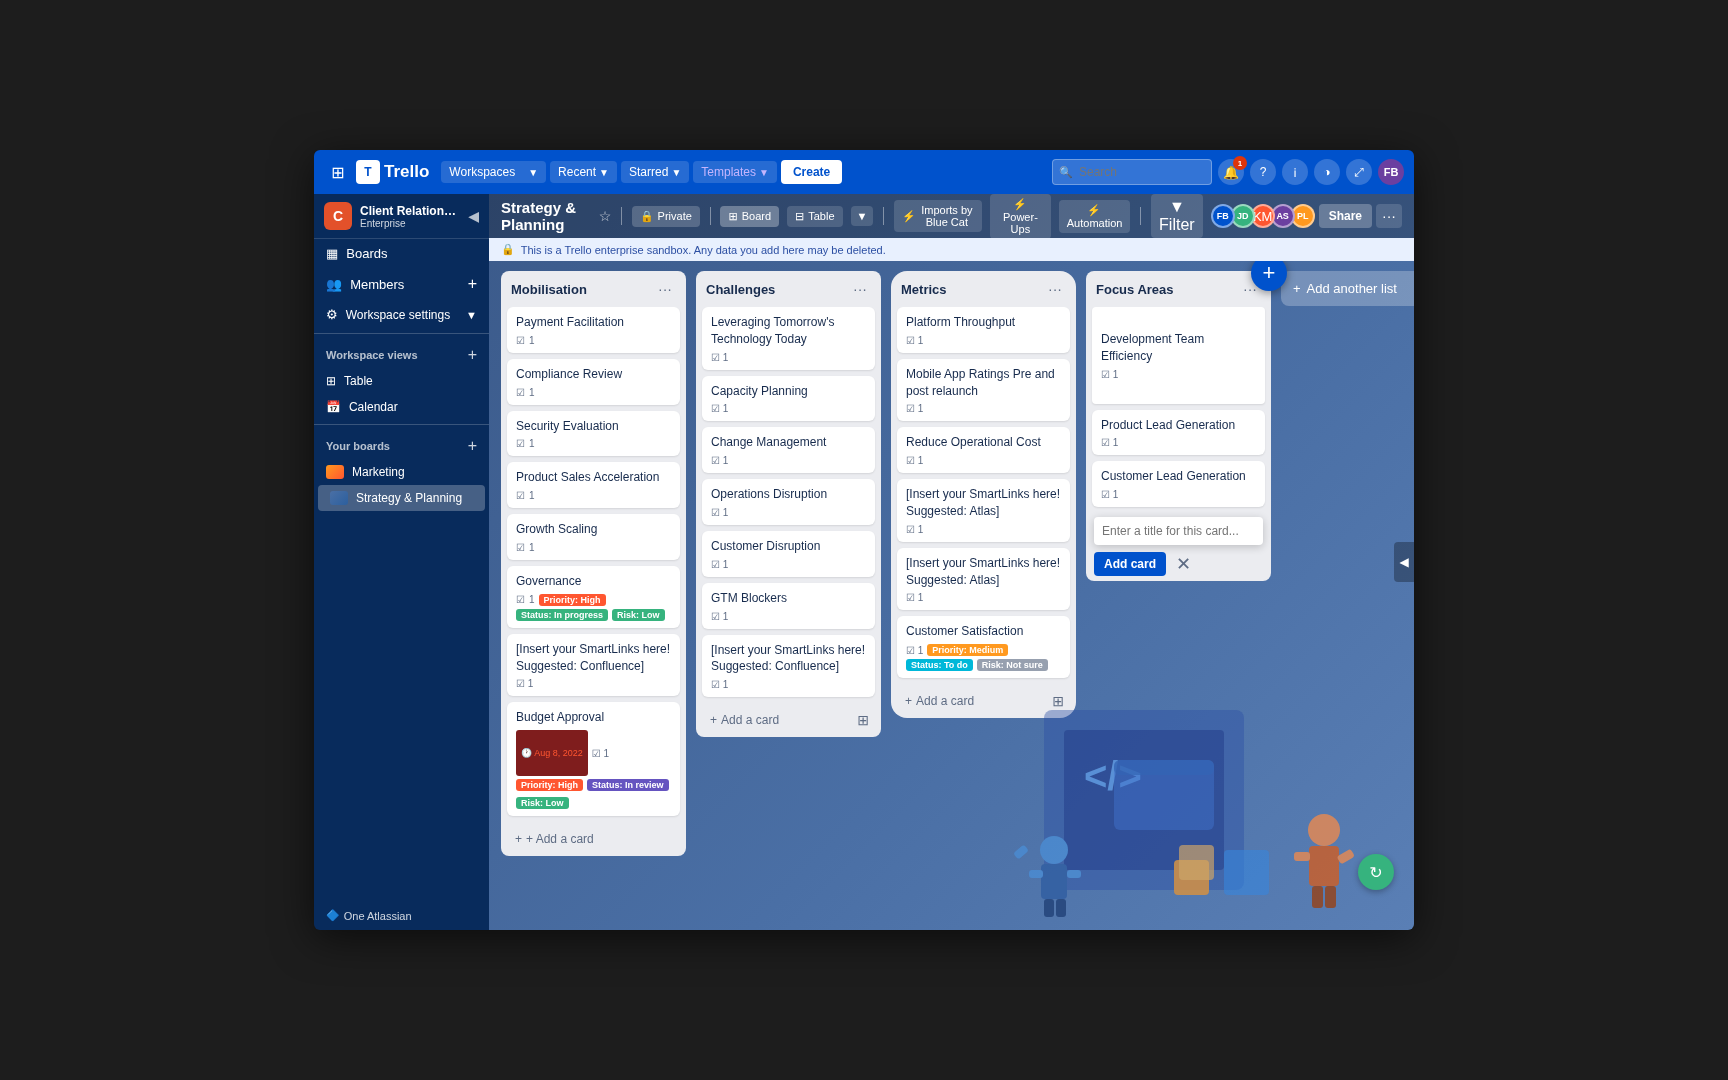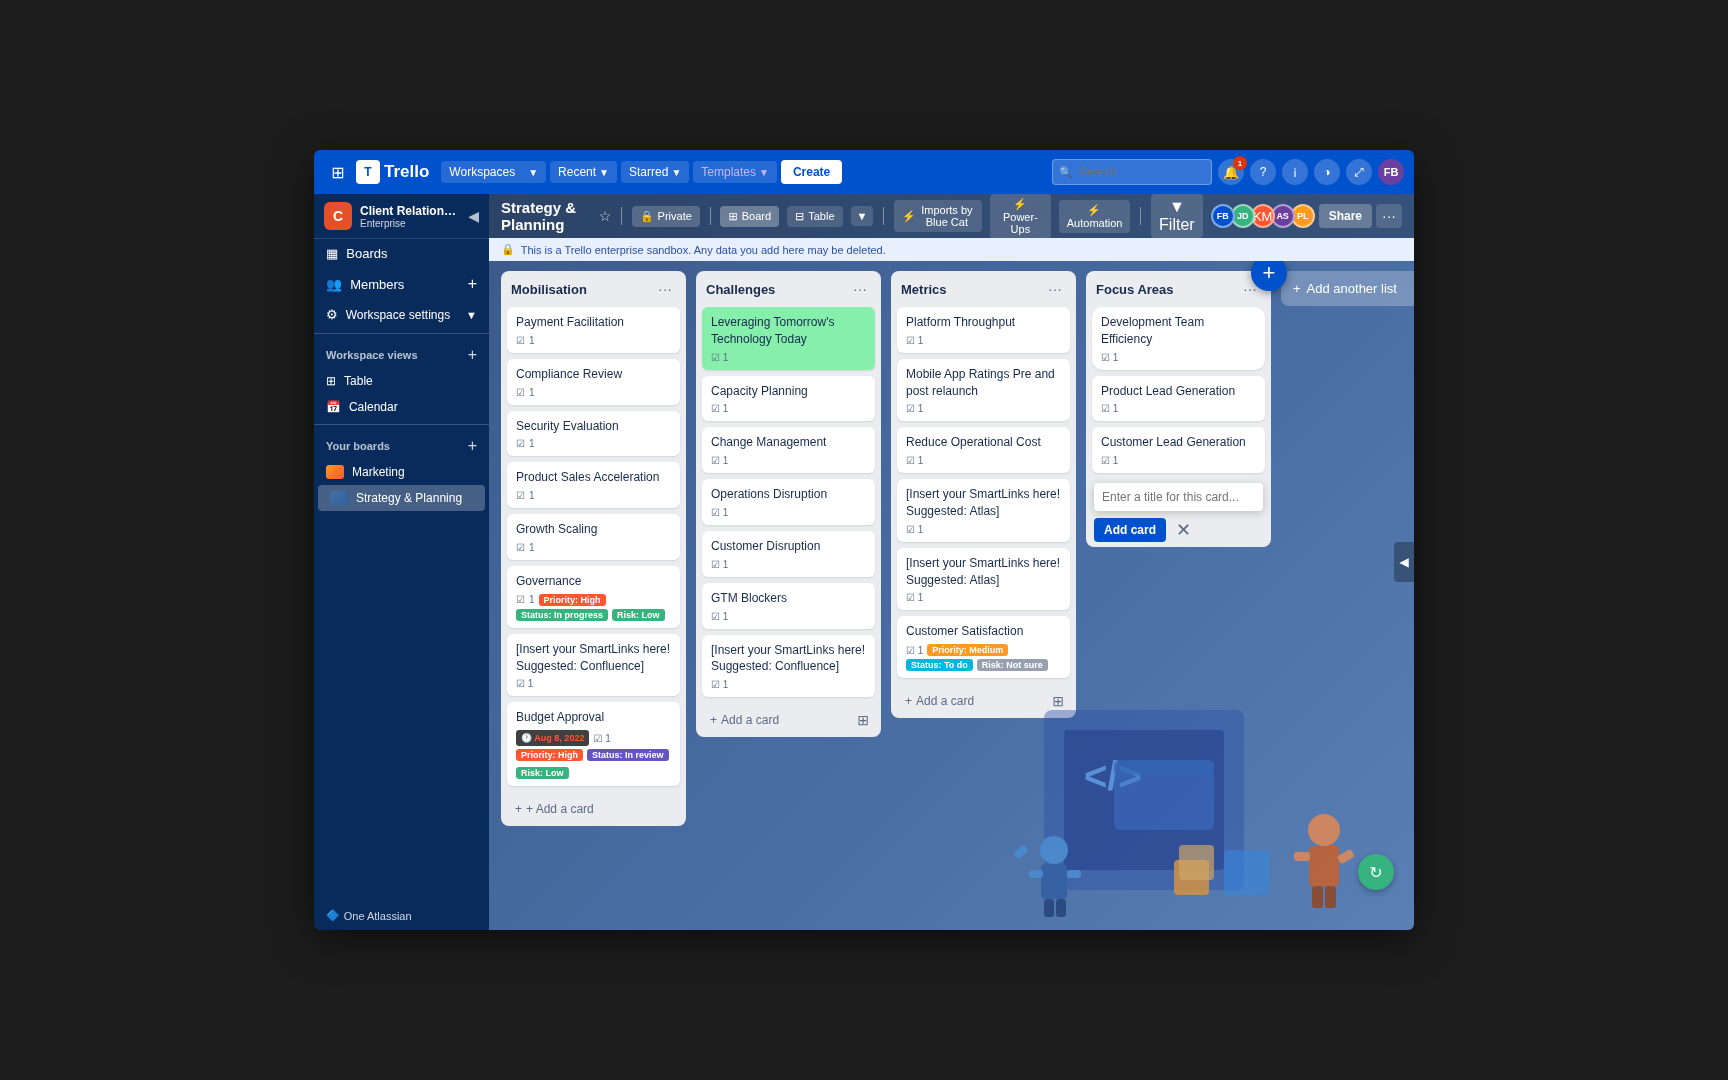--- a/index.html
+++ b/index.html
@@ -232,21 +232,21 @@
               <div style="background:white;border-radius:6px;padding:7px 9px;margin-bottom:6px;cursor:pointer;box-shadow:0 1px 2px rgba(0,0,0,0.1);">
                 <div style="font-size:12px;color:#172b4d;line-height:1.4;">[Insert your SmartLinks here! Suggested: Confluence]</div>
                 <div style="display:flex;align-items:center;gap:4px;margin-top:4px;">
                   <span style="font-size:10px;color:#5e6c84;">☑ 1</span>
                 </div>
               </div>
 
               <div style="background:white;border-radius:6px;padding:7px 9px;margin-bottom:6px;cursor:pointer;box-shadow:0 1px 2px rgba(0,0,0,0.1);">
                 <div style="font-size:12px;color:#172b4d;line-height:1.4;">Budget Approval</div>
                 <div style="display:flex;align-items:center;gap:4px;margin-top:4px;flex-wrap:wrap;">
-                  <span style="background:#404040;color:#ff5630;border-radius:3px;padding:3px 5px;font-size:9px;font-weight:700;display:flex;align-items:center;gap:2px;">🕐 Aug 8, 2022</span>
+                  <span style="background:#7f1d1d;color:#ff5630;border-radius:3px;padding:18px 5px;font-size:9px;font-weight:400;display:flex;align-items:center;gap:2px;">🕐 Aug 8, 2022</span>
                   <span style="font-size:10px;color:#5e6c84;">☑ 1</span>
                 </div>
                 <div style="display:flex;align-items:center;gap:4px;margin-top:3px;flex-wrap:wrap;">
                   <span style="background:#ff5630;color:white;border-radius:3px;padding:1px 5px;font-size:9px;font-weight:600;">Priority: High</span>
                   <span style="background:#6554c0;color:white;border-radius:3px;padding:1px 5px;font-size:9px;font-weight:600;">Status: In review</span>
                 </div>
                 <div style="margin-top:3px;">
                   <span style="background:#36b37e;color:white;border-radius:3px;padding:1px 5px;font-size:9px;font-weight:600;">Risk: Low</span>
                 </div>
               </div>
@@ -258,21 +258,21 @@
               </button>
             </div>
           </div>
 
           <div style="width:185px;background:#ebecf0;border-radius:8px;display:flex;flex-direction:column;max-height:100%;flex-shrink:0;">
             <div style="padding:8px 10px;display:flex;align-items:center;justify-content:space-between;">
               <span style="font-weight:600;font-size:13px;color:#172b4d;">Challenges</span>
               <button style="background:none;border:none;cursor:pointer;color:#5e6c84;font-size:14px;padding:2px 4px;">···</button>
             </div>
             <div style="overflow-y:auto;padding:0 6px;flex:1;max-height:560px;">
-              <div style="background:#86efac;border-radius:6px;padding:7px 9px;margin-bottom:6px;cursor:pointer;box-shadow:0 1px 2px rgba(0,0,0,0.1);">
+              <div style="background:#ffffff;border-radius:6px;padding:7px 9px;margin-bottom:6px;cursor:pointer;box-shadow:0 1px 2px rgba(0,0,0,0.1);">
                 <div style="font-size:12px;color:#172b4d;line-height:1.4;">Leveraging Tomorrow's Technology Today</div>
                 <div style="margin-top:4px;font-size:10px;color:#5e6c84;">☑ 1</div>
               </div>
               <div style="background:white;border-radius:6px;padding:7px 9px;margin-bottom:6px;cursor:pointer;box-shadow:0 1px 2px rgba(0,0,0,0.1);">
                 <div style="font-size:12px;color:#172b4d;line-height:1.4;">Capacity Planning</div>
                 <div style="margin-top:4px;font-size:10px;color:#5e6c84;">☑ 1</div>
               </div>
               <div style="background:white;border-radius:6px;padding:7px 9px;margin-bottom:6px;cursor:pointer;box-shadow:0 1px 2px rgba(0,0,0,0.1);">
                 <div style="font-size:12px;color:#172b4d;line-height:1.4;">Change Management</div>
                 <div style="margin-top:4px;font-size:10px;color:#5e6c84;">☑ 1</div>
@@ -296,21 +296,21 @@
             </div>
             <div style="padding:6px 8px;display:flex;align-items:center;justify-content:space-between;">
               <button style="background:none;border:none;cursor:pointer;color:#5e6c84;font-size:12px;padding:4px 6px;border-radius:4px;display:flex;align-items:center;gap:4px;">
                 <span>+</span> 
                   <span>Add a card</span>
               </button>
               <button style="background:none;border:none;cursor:pointer;color:#5e6c84;font-size:14px;padding:2px 4px;">⊞</button>
             </div>
           </div>
 
-          <div style="width:185px;background:#ebecf0;border-radius:8px;display:flex;flex-direction:column;max-height:100%;flex-shrink:0;">
+          <div style="width:185px;background:#ebecf0;border-radius:16px;display:flex;flex-direction:column;max-height:100%;flex-shrink:0;">
             <div style="padding:8px 10px;display:flex;align-items:center;justify-content:space-between;">
               <span style="font-weight:600;font-size:13px;color:#172b4d;">Metrics</span>
               <button style="background:none;border:none;cursor:pointer;color:#5e6c84;font-size:14px;padding:2px 4px;">···</button>
             </div>
             <div style="overflow-y:auto;padding:0 6px;flex:1;max-height:560px;">
               <div style="background:white;border-radius:6px;padding:7px 9px;margin-bottom:6px;cursor:pointer;box-shadow:0 1px 2px rgba(0,0,0,0.1);">
                 <div style="font-size:12px;color:#172b4d;line-height:1.4;">Platform Throughput</div>
                 <div style="margin-top:4px;font-size:10px;color:#5e6c84;">☑ 1</div>
               </div>
               <div style="background:white;border-radius:6px;padding:7px 9px;margin-bottom:6px;cursor:pointer;box-shadow:0 1px 2px rgba(0,0,0,0.1);">
@@ -352,21 +352,21 @@
           </div>
 
           <div style="width:185px;background:#ebecf0;border-radius:8px;display:flex;flex-direction:column;max-height:100%;flex-shrink:0;position:relative;">
             <div style="padding:8px 10px;display:flex;align-items:center;justify-content:space-between;">
               <span style="font-weight:600;font-size:13px;color:#172b4d;">Focus Areas</span>
               <button style="background:none;border:none;cursor:pointer;color:#5e6c84;font-size:14px;padding:2px 4px;">···</button>
             </div>
 
             <div style="position:absolute;top:-16px;right:-16px;width:36px;height:36px;border-radius:50%;background:#0052cc;color:white;font-size:22px;display:flex;align-items:center;justify-content:center;cursor:pointer;box-shadow:0 2px 8px rgba(0,0,0,0.4);z-index:10;">+</div>
             <div style="overflow-y:auto;padding:0 6px;flex:1;">
-              <div style="background:white;border-radius:10px;padding:7px 9px;margin-bottom:6px;cursor:pointer;box-shadow:0 1px 2px rgba(0,0,0,0.1);">
+              <div style="background:white;border-radius:4px;padding:24px 9px;margin-bottom:6px;cursor:pointer;box-shadow:0 1px 2px rgba(0,0,0,0.1);">
                 <div style="font-size:12px;color:#172b4d;line-height:1.4;">Development Team Efficiency</div>
                 <div style="margin-top:4px;font-size:10px;color:#5e6c84;">☑ 1</div>
               </div>
               <div style="background:white;border-radius:6px;padding:7px 9px;margin-bottom:6px;cursor:pointer;box-shadow:0 1px 2px rgba(0,0,0,0.1);">
                 <div style="font-size:12px;color:#172b4d;line-height:1.4;">Product Lead Generation</div>
                 <div style="margin-top:4px;font-size:10px;color:#5e6c84;">☑ 1</div>
               </div>
               <div style="background:white;border-radius:6px;padding:7px 9px;margin-bottom:6px;cursor:pointer;box-shadow:0 1px 2px rgba(0,0,0,0.1);">
                 <div style="font-size:12px;color:#172b4d;line-height:1.4;">Customer Lead Generation</div>
                 <div style="margin-top:4px;font-size:10px;color:#5e6c84;">☑ 1</div>

